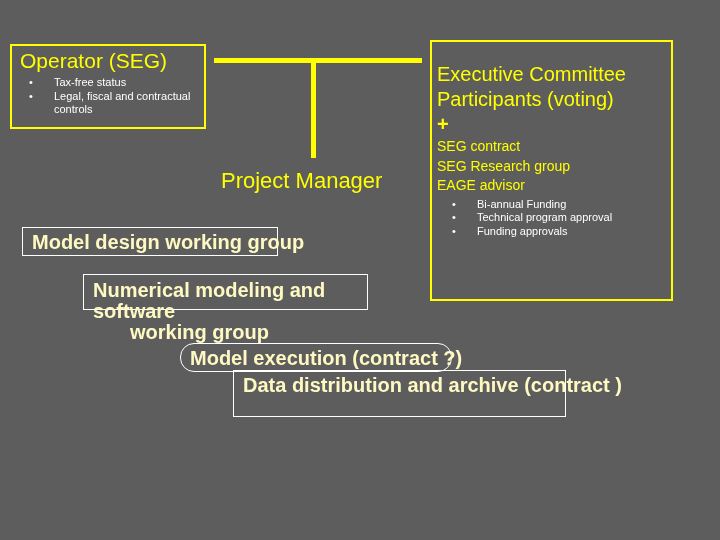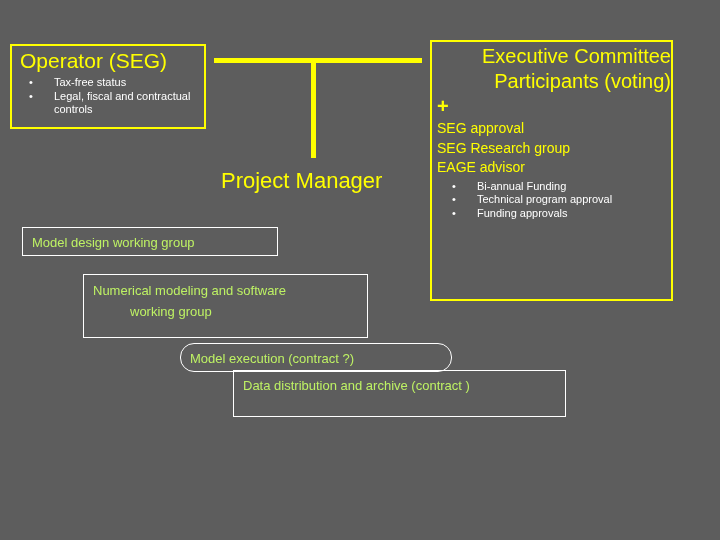--- a/index.html
+++ b/index.html
@@ -50,24 +50,23 @@
     line-height: 24px;
     white-space: nowrap;
   }
   #operator-title {
     padding-left: 8px;
     padding-top: 1px;
     font-size: 21px;
   }
   #exec-title {
     padding-left: 5px;
-    padding-top: 2px;
+    padding-top: 20px;
     font-size: 20px;
     line-height: 25px;
-    text-align: right;
   }
   #exec-title .line {
     display: block;
   }
   #exec-plus {
     color: #ffff00;
     font-size: 20px;
     line-height: 24px;
     padding-left: 5px;
     display: block;
@@ -149,37 +148,38 @@
     line-height: 26px;
     white-space: nowrap;
   }
 
   
   .white-box {
     position: absolute;
     border: 1px solid #ffffff;
     box-sizing: border-box;
     background: transparent;
-    color: #bef264;
-    font-size: 13px;
+    color: #fef9c3;
+    font-size: 20px;
     line-height: 21px;
     padding: 4px 6px 4px 9px;
     white-space: nowrap;
+    font-weight: bold;
   }
   #box-model-design {
     left: 22px;
     top: 227px;
     width: 256px;
     height: 29px;
   }
   #box-numerical {
     left: 83px;
     top: 274px;
     width: 285px;
-    height: 64px;
+    height: 36px;
     white-space: normal;
     padding-top: 5px;
   }
   #box-numerical .l2 {
     display: block;
     padding-left: 5px;
     margin-left: 32px;
   }
   #box-model-exec {
     left: 180px;
@@ -223,21 +223,21 @@
   <div class="connector" id="connector-horizontal"></div>
   <div class="connector" id="connector-vertical"></div>
 
   <div class="yellow-box" id="exec-box">
     <div class="yellow-title" id="exec-title">
       <span class="line">Executive Committee</span>
       <span class="line">Participants (voting)</span>
     </div>
     <span id="exec-plus">+</span>
     <div class="exec-roles">
-      <span class="exec-role">SEG approval</span>
+      <span class="exec-role">SEG contract</span>
       <span class="exec-role">SEG Research group</span>
       <span class="exec-role">EAGE advisor</span>
     </div>
     <ul class="bullets" id="exec-bullets">
       <li>
         <span class="dot">•</span>
         <span>Bi-annual Funding</span>
       </li>
       <li>
         <span class="dot">•</span>

